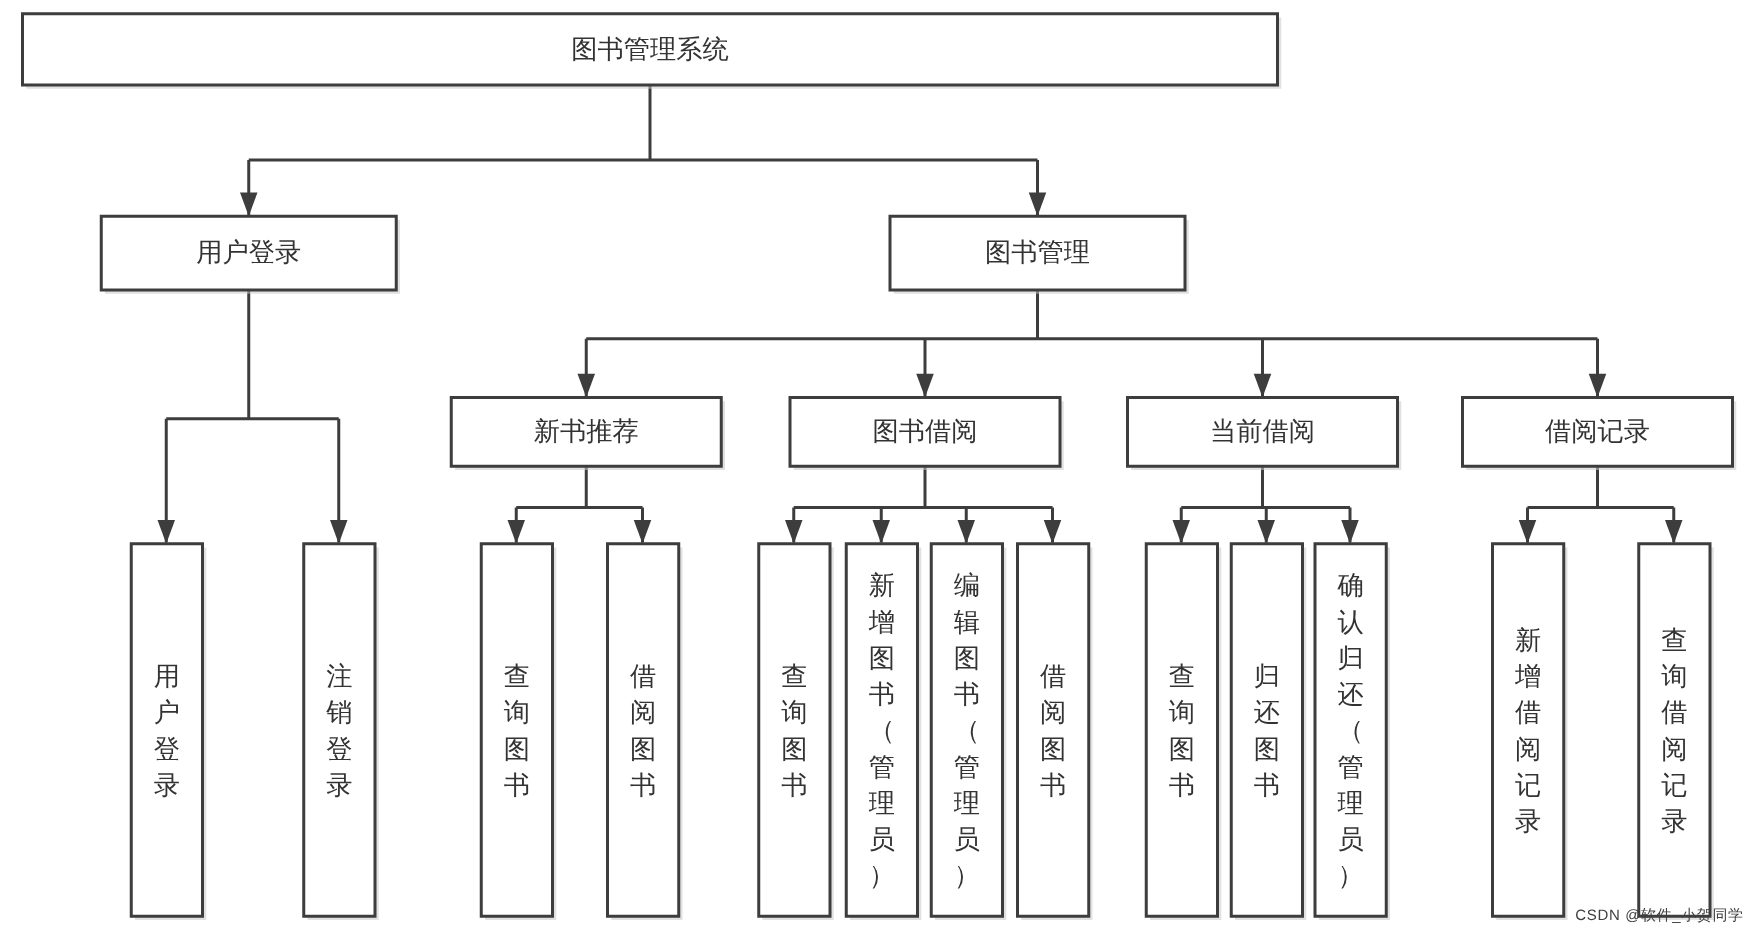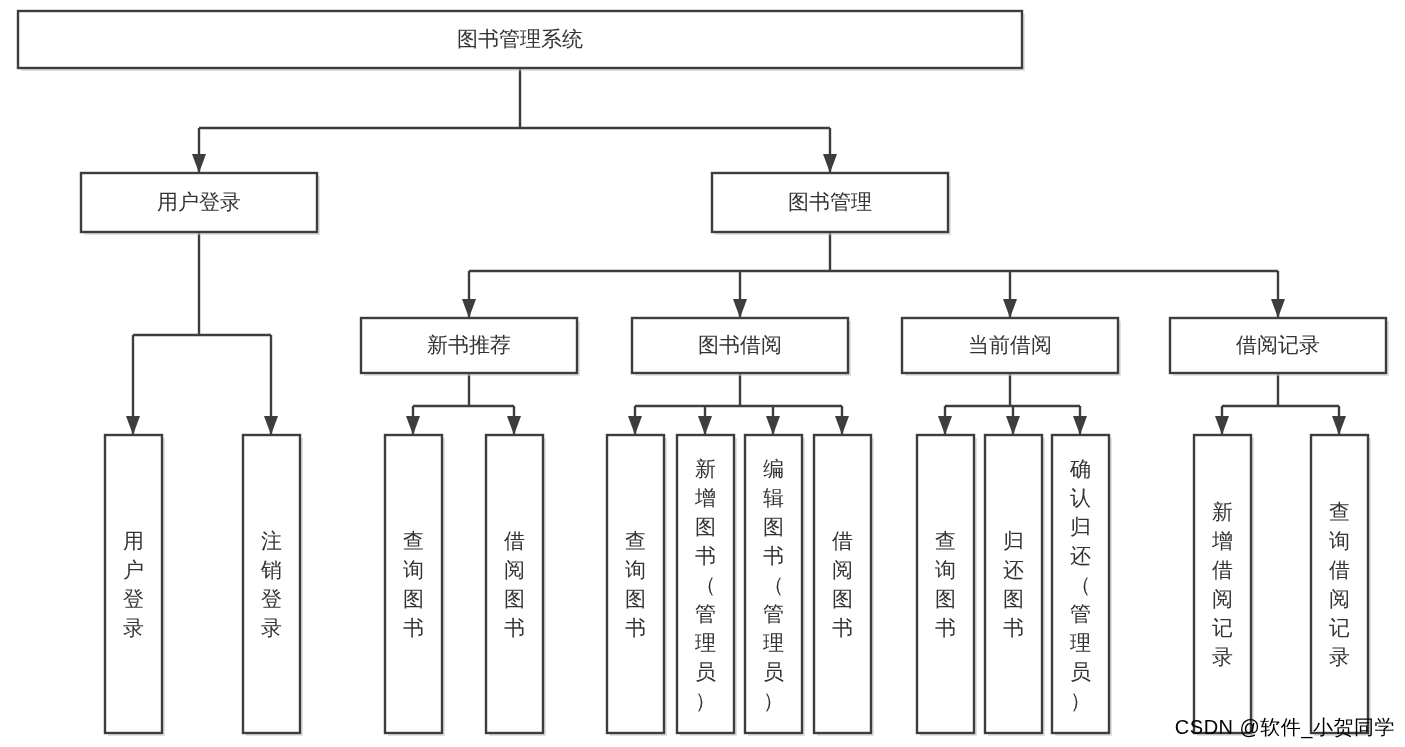--- a/index.html
+++ b/index.html
@@ -30,22 +30,22 @@
     fill:#333333;
     font-family:"Liberation Sans","DejaVu Sans",sans-serif;
     text-anchor:middle;
   }
   .label-h{font-size:21px;dominant-baseline:middle;}
   .label-v{font-size:21px;}
 
   .watermark{
     position:absolute;
     right:10px;bottom:6px;
-    color:#000000;
-    font-size:20px;
+    color:#404040;
+    font-size:12px;
     font-family:"Liberation Sans","DejaVu Sans",sans-serif;
     white-space:nowrap;
     letter-spacing:.5px;
     user-select:none;
   }
 </style>
 </head>
 <body>
 
 <svg id="diagram" xmlns="http://www.w3.org/2000/svg" viewBox="0 0 1405 747">

